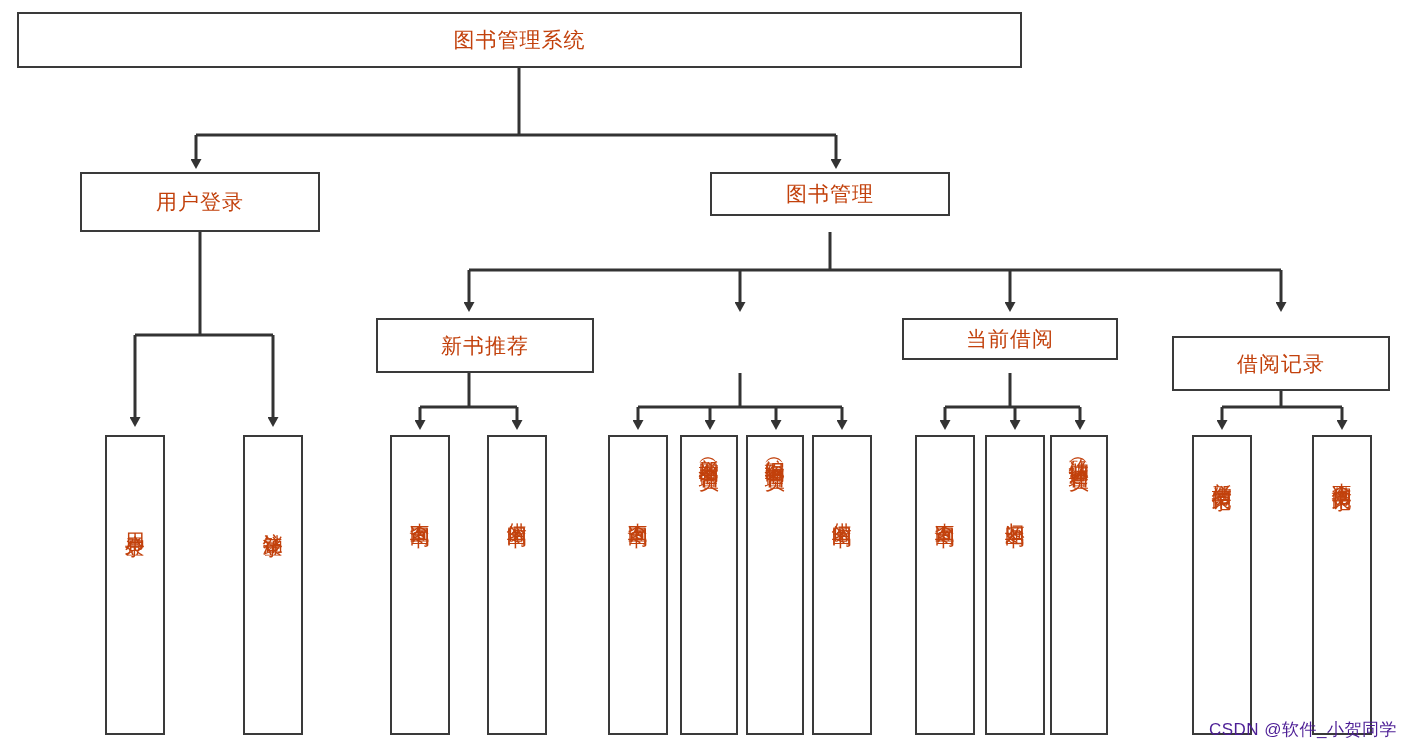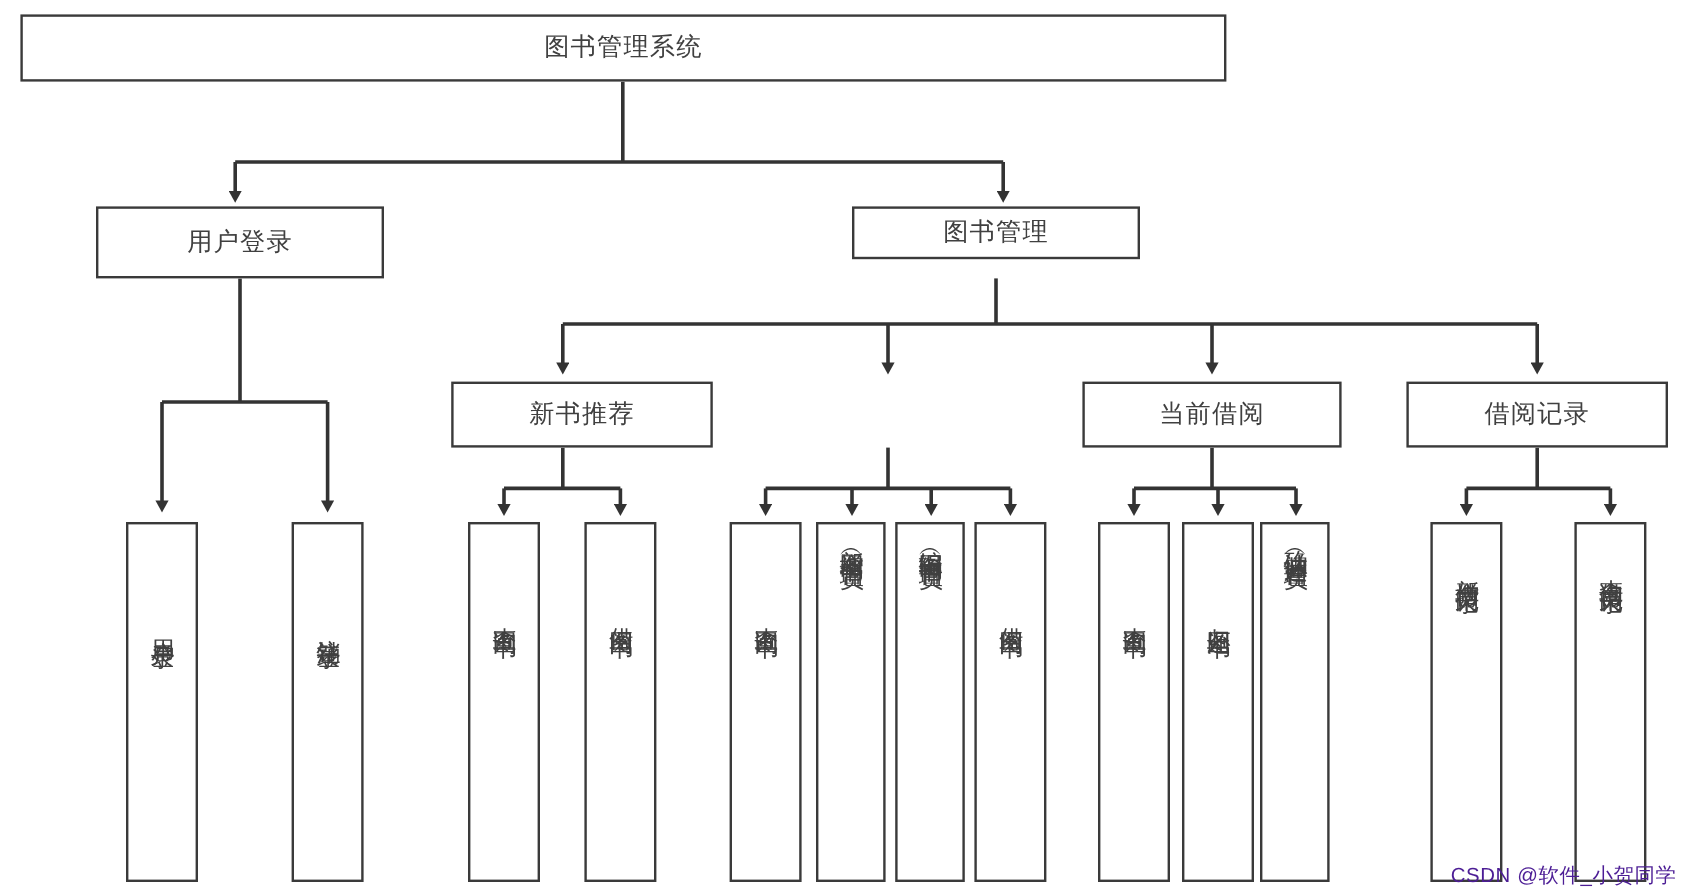--- a/index.html
+++ b/index.html
@@ -14,21 +14,21 @@
     display:flex;
     align-items:center;
     justify-content:center;
     color:#3f3f3f;
   }
   .node .label{
     font-size:21px;
     line-height:1.12;
     letter-spacing:1px;
     white-space:nowrap;
-    color:#404040;
+    color:#c2410c;
   }
   .node.leaf .label{
     writing-mode:vertical-rl;
     text-orientation:upright;
     font-size:20px;
     line-height:1.22;
     letter-spacing:2px;
     white-space:nowrap;
     text-align:center;
   }
@@ -109,24 +109,24 @@
   <div class="node" style="left:80px;top:172px;width:240px;height:60px;">
     <span class="label">用户登录</span>
   </div>
   <div class="node" style="left:710px;top:172px;width:240px;height:44px;">
     <span class="label">图书管理</span>
   </div>
 
   <div class="node" style="left:360px;top:318px;width:218px;height:55px;margin-left:16px;">
     <span class="label">新书推荐</span>
   </div>
-  <div class="node" style="left:902px;top:318px;width:216px;height:55px;">
+  <div class="node" style="left:902px;top:318px;width:216px;height:42px;">
     <span class="label">当前借阅</span>
   </div>
-  <div class="node" style="left:1172px;top:318px;width:218px;height:55px;">
+  <div class="node" style="left:1172px;top:336px;width:218px;height:55px;">
     <span class="label">借阅记录</span>
   </div>
 
   <div class="node leaf" style="left:105px;top:435px;width:60px;height:300px;padding-top:80px;">
     <span class="label">用户登录</span>
   </div>
   <div class="node leaf" style="left:243px;top:435px;width:60px;height:300px;padding-top:80px;">
     <span class="label">注销登录</span>
   </div>
 

